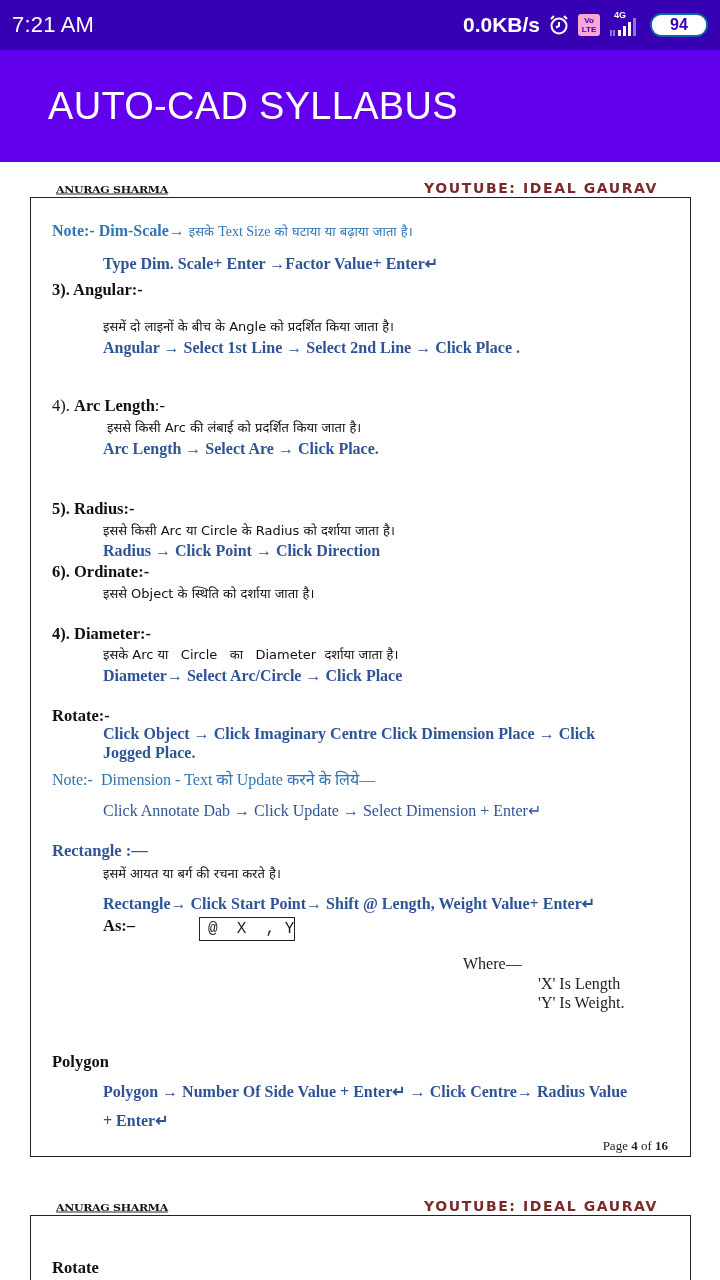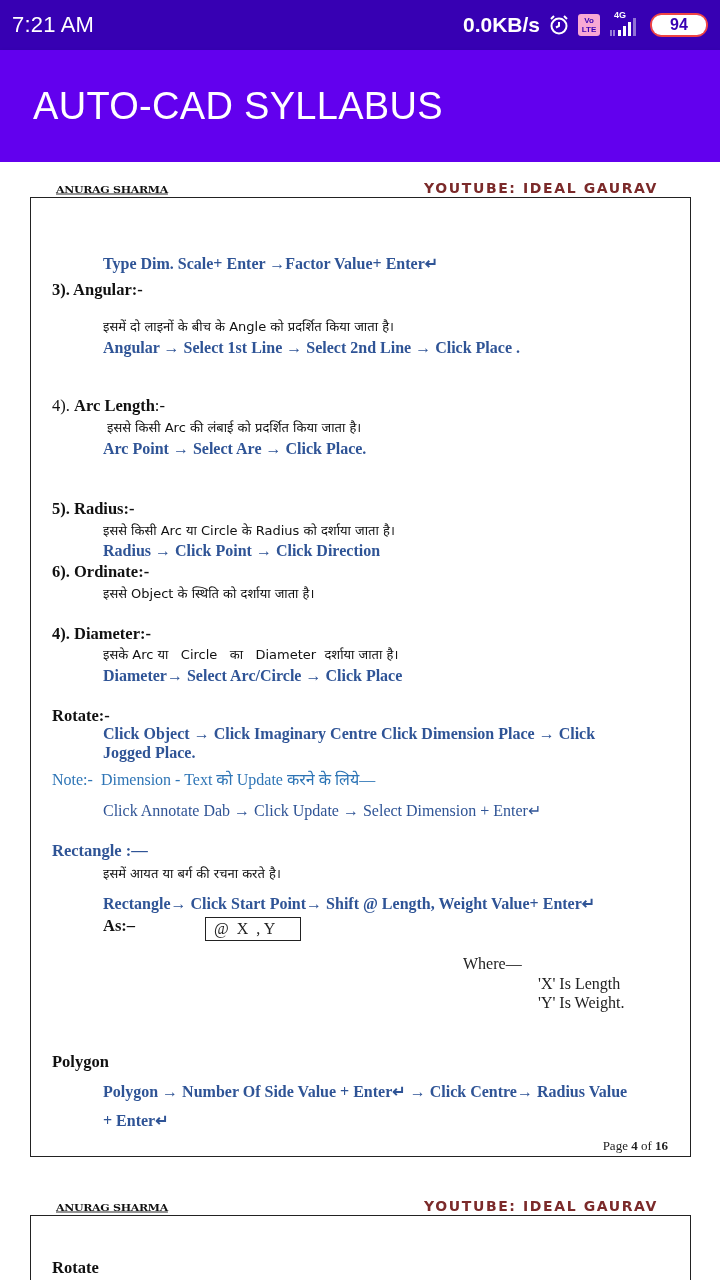--- a/index.html
+++ b/index.html
@@ -13,32 +13,32 @@
     padding: 0 12px 0 12px;
   }
   .status-time { font-size: 22px; font-weight: 500; letter-spacing: 0.2px; }
   .status-right { display: flex; align-items: center; gap: 8px; font-size: 21px; font-weight: 600; }
   .st-icon { display: inline-flex; align-items: center; justify-content: center; }
   .volte {
     width: 22px; height: 22px; background: #f9a8d4; color: #3700b3; border-radius: 3px;
     font-size: 8px; font-weight: 700; line-height: 9px; text-align: center; flex-direction: column;
   }
   .battery {
-    width: 58px; height: 24px; border: 2px solid #ef4444; border-radius: 12px;
+    width: 58px; height: 24px; border: 2px solid #0369a1; border-radius: 12px;
     display: inline-flex; align-items: center; justify-content: center; padding: 0;
   }
   .battery-fill {
     width: 100%; height: 100%; background: #fff; border-radius: 9px; color: #3700b3;
     font-size: 16px; font-weight: 700; display: flex; align-items: center; justify-content: center;
   }
 
   .app-bar {
     position: absolute; left: 0; top: 50px; width: 720px; height: 112px;
     background: #6200ee; color: #fff;
-    display: flex; align-items: center; padding-left: 33px;
+    display: flex; align-items: center; padding-left: 48px;
     box-shadow: 0 3px 5px rgba(0,0,0,0.25);
   }
   .app-title { font-size: 38px; font-weight: 400; letter-spacing: 0.3px; }
 
   .doc { position: absolute; left: 0; top: 162px; width: 720px; height: 1118px; background: #fff; overflow: hidden; }
 
   .page-header {
     position: absolute; left: 56px; width: 602px; height: 20px;
     display: flex; justify-content: space-between; align-items: flex-end;
   }
@@ -110,31 +110,34 @@
 
 <div class="doc">
 
   <div class="page-header" style="top:14px;">
     <span class="ph-author">ANURAG SHARMA</span>
     <span class="ph-youtube">YOUTUBE: IDEAL GAURAV</span>
   </div>
 
   <div class="page-box" style="top:35px;height:960px;">
 
+    <div class="t note-bright" style="left:21px;top:24px;">
+      <b>Note:- Dim-Scale→ </b><span style="font-family:'DejaVu Sans',sans-serif;font-size:13px;">इसके </span><span style="font-size:14px;">Text Size</span><span style="font-family:'DejaVu Sans',sans-serif;font-size:13px;"> को घटाया या बढ़ाया जाता है।</span>
+    </div>
     <div class="t steps" style="left:72px;top:56px;">Type Dim. Scale+ Enter →Factor Value+ Enter↵</div>
 
     <div class="t black-b" style="left:21px;top:82px;">3). Angular:-</div>
     <div class="t hindi" style="left:72px;top:119px;font-size:13px;">इसमें दो लाइनों के बीच के Angle को प्रदर्शित किया जाता है।</div>
     <div class="t steps" style="left:72px;top:141px;">Angular → Select 1st Line → Select 2nd Line → Click Place .</div>
 
     <div class="t" style="left:21px;top:198px;font-size:16.5px;color:#111;">
       <span>4). </span><b>Arc Length</b><span>:-</span>
     </div>
     <div class="t hindi" style="left:76px;top:220px;font-size:13px;">इससे किसी Arc की लंबाई को प्रदर्शित किया जाता है।</div>
-    <div class="t steps" style="left:72px;top:242px;">Arc Point → Select Are → Click Place.</div>
+    <div class="t steps" style="left:72px;top:242px;">Arc Length → Select Are → Click Place.</div>
 
     <div class="t black-b" style="left:21px;top:301px;">5). Radius:-</div>
     <div class="t hindi" style="left:72px;top:323px;font-size:13px;">इससे किसी Arc या Circle के Radius को दर्शाया जाता है।</div>
     <div class="t steps" style="left:72px;top:344px;">Radius → Click Point → Click Direction</div>
 
     <div class="t black-b" style="left:21px;top:364px;">6). Ordinate:-</div>
     <div class="t hindi" style="left:72px;top:386px;font-size:13px;">इससे Object के स्थिति को दर्शाया जाता है।</div>
 
     <div class="t black-b" style="left:21px;top:426px;">4). Diameter:-</div>
     <div class="t hindi" style="left:72px;top:447px;font-size:13px;white-space:pre;">इसके Arc या   Circle   का   Diameter  दर्शाया जाता है।</div>
@@ -144,21 +147,21 @@
     <div class="t steps" style="left:72px;top:527px;">Click Object → Click Imaginary Centre Click Dimension Place → Click</div>
     <div class="t steps" style="left:72px;top:546px;">Jogged Place.</div>
 
     <div class="t" style="left:21px;top:570px;color:#2e75b6;font-size:16px;white-space:pre;">Note:-  Dimension - Text को Update करने के लिये—</div>
     <div class="t steps-normal" style="left:72px;top:603px;">Click Annotate Dab → Click Update → Select Dimension + Enter↵</div>
 
     <div class="t steps" style="left:21px;top:643px;font-size:16.5px;">Rectangle :—</div>
     <div class="t hindi" style="left:72px;top:666px;font-size:13px;">इसमें आयत या बर्ग की रचना करते है।</div>
     <div class="t steps" style="left:72px;top:696px;">Rectangle→ Click Start Point→ Shift @ Length, Weight Value+ Enter↵</div>
     <div class="t black-b" style="left:72px;top:718px;">As:–</div>
-    <div class="xy-box" style="left:174px;top:719px;white-space:pre;">@  X  , Y</div>
+    <div class="xy-box" style="left:168px;top:719px;white-space:pre;font-family:Liberation Mono, monospace;">@  X  , Y</div>
 
     <div class="t plain" style="left:432px;top:757px;">Where—</div>
     <div class="t plain" style="left:507px;top:777px;">'X' Is Length</div>
     <div class="t plain" style="left:507px;top:796px;">'Y' Is Weight.</div>
 
     <div class="t black-b" style="left:21px;top:854px;">Polygon</div>
     <div class="t steps" style="left:72px;top:884px;">Polygon → Number Of Side Value + Enter↵ → Click Centre→ Radius Value</div>
     <div class="t steps" style="left:72px;top:913px;">+ Enter↵</div>
 
     <div class="t page-num" style="right:22px;top:940px;">

